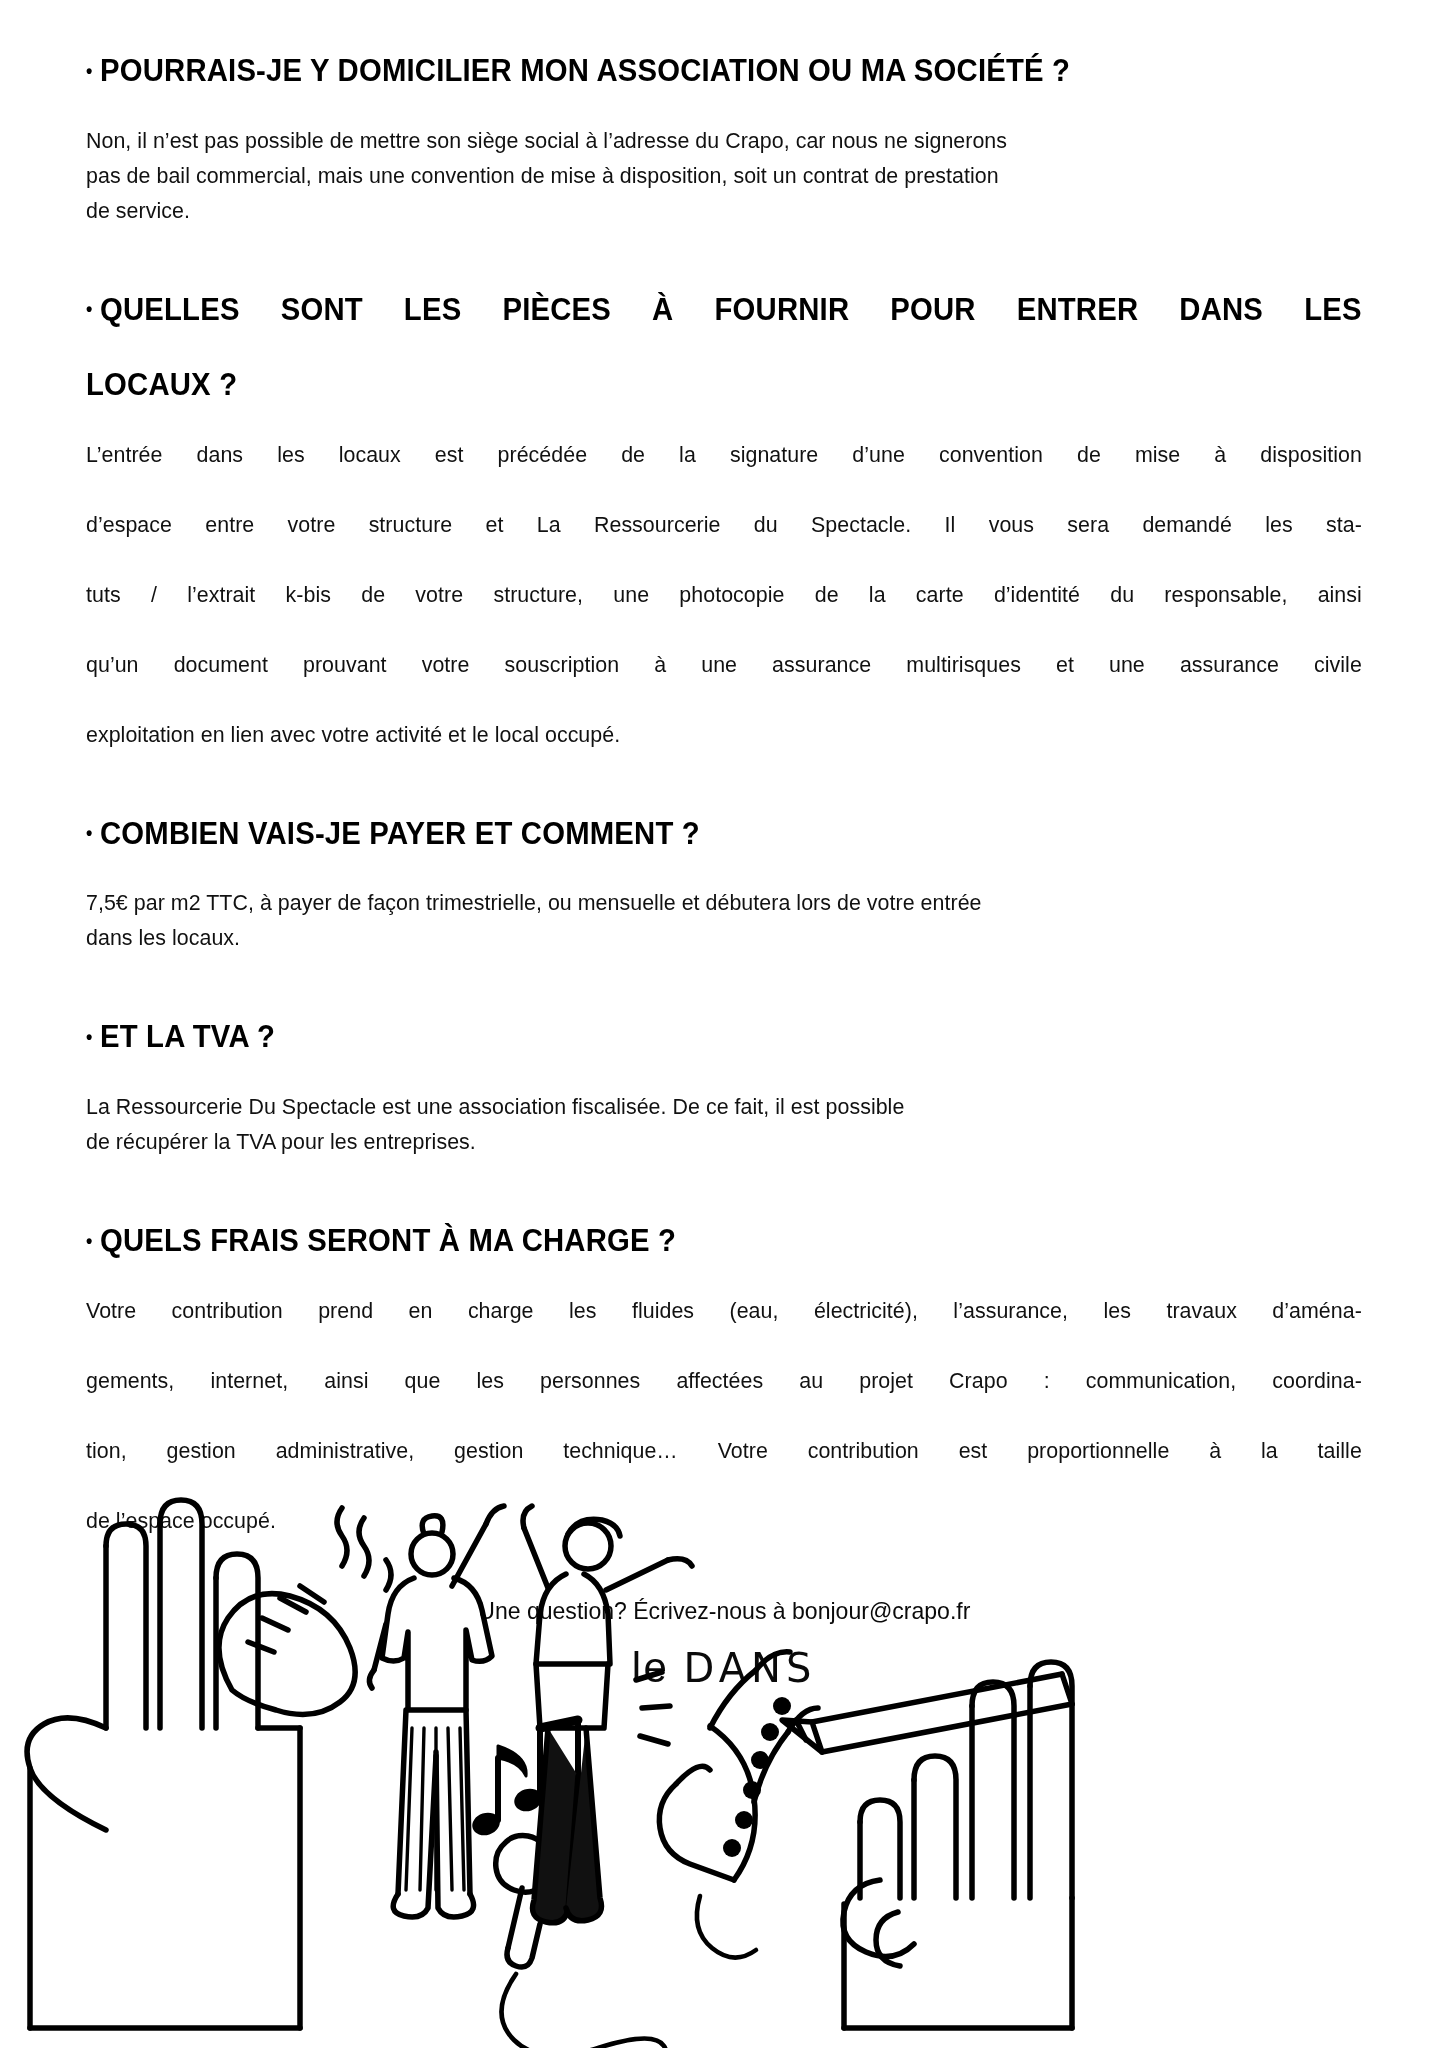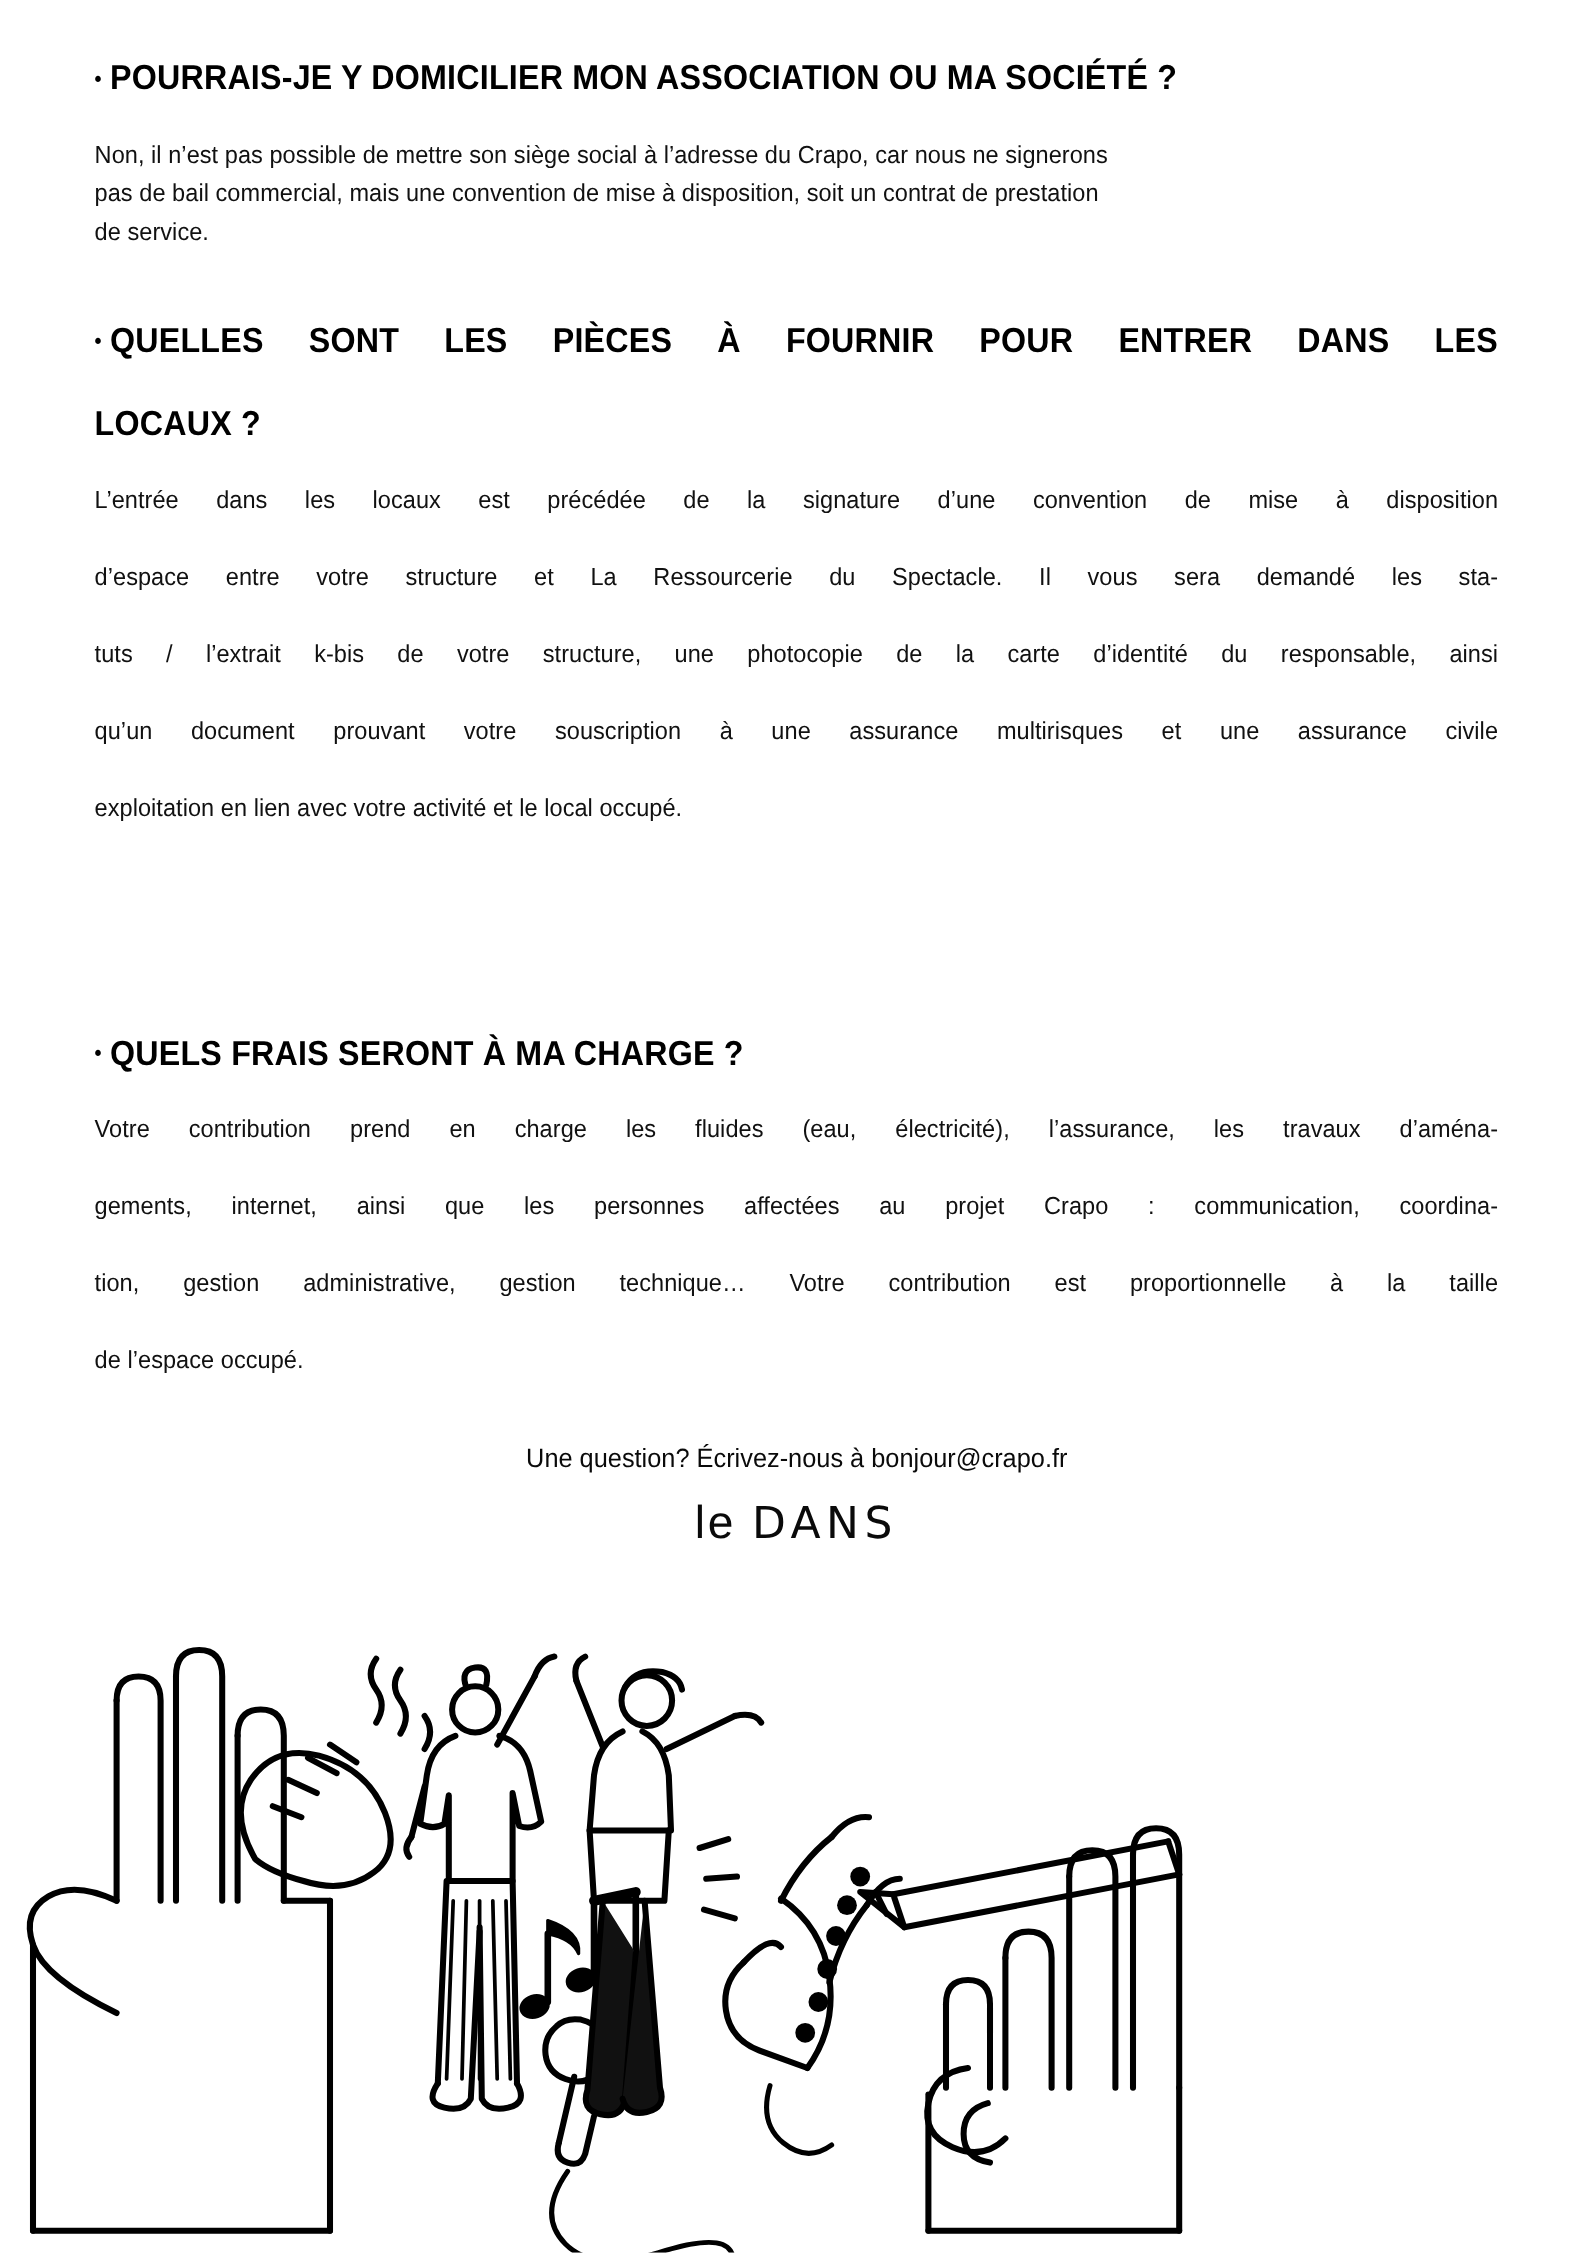--- a/index.html
+++ b/index.html
@@ -136,23 +136,39 @@
         <span class="ln spread">L’entrée dans les locaux est précédée de la signature d’une convention de mise à disposition</span>
         <span class="ln spread">d’espace entre votre structure et La Ressourcerie du Spectacle. Il vous sera demandé les sta-</span>
         <span class="ln spread">tuts / l’extrait k-bis de votre structure, une photocopie de la carte d’identité du responsable, ainsi</span>
         <span class="ln spread">qu’un document prouvant votre souscription à une assurance multirisques et une assurance civile</span>
         <span class="ln">exploitation en lien avec votre activité et le local occupé.</span>
       </p>
     </div>
 
     <div class="gap-sec"></div>
 
+    <div>
+      <h2 class="q-head"><span class="bullet">•</span><span>COMBIEN VAIS-JE PAYER ET COMMENT ?</span></h2>
+      <div class="gap-head"></div>
+      <p class="q-body">
+        <span class="ln">7,5€ par m2 TTC, à payer de façon trimestrielle, ou mensuelle et débutera lors de votre entrée</span>
+        <span class="ln">dans les locaux.</span>
+      </p>
+    </div>
 
     <div class="gap-sec"></div>
 
+    <div>
+      <h2 class="q-head"><span class="bullet">•</span><span>ET LA TVA ?</span></h2>
+      <div class="gap-head"></div>
+      <p class="q-body">
+        <span class="ln">La Ressourcerie Du Spectacle est une association fiscalisée. De ce fait, il est possible</span>
+        <span class="ln">de récupérer la TVA pour les entreprises.</span>
+      </p>
+    </div>
 
     <div class="gap-sec"></div>
 
     <div>
       <h2 class="q-head"><span class="bullet">•</span><span>QUELS FRAIS SERONT À MA CHARGE ?</span></h2>
       <div class="gap-head"></div>
       <p class="q-body justify">
         <span class="ln spread">Votre contribution prend en charge les fluides (eau, électricité), l’assurance, les travaux d’aména-</span>
         <span class="ln spread">gements, internet, ainsi que les personnes affectées au projet Crapo : communication, coordina-</span>
         <span class="ln spread">tion, gestion administrative, gestion technique… Votre contribution est proportionnelle à la taille</span>

